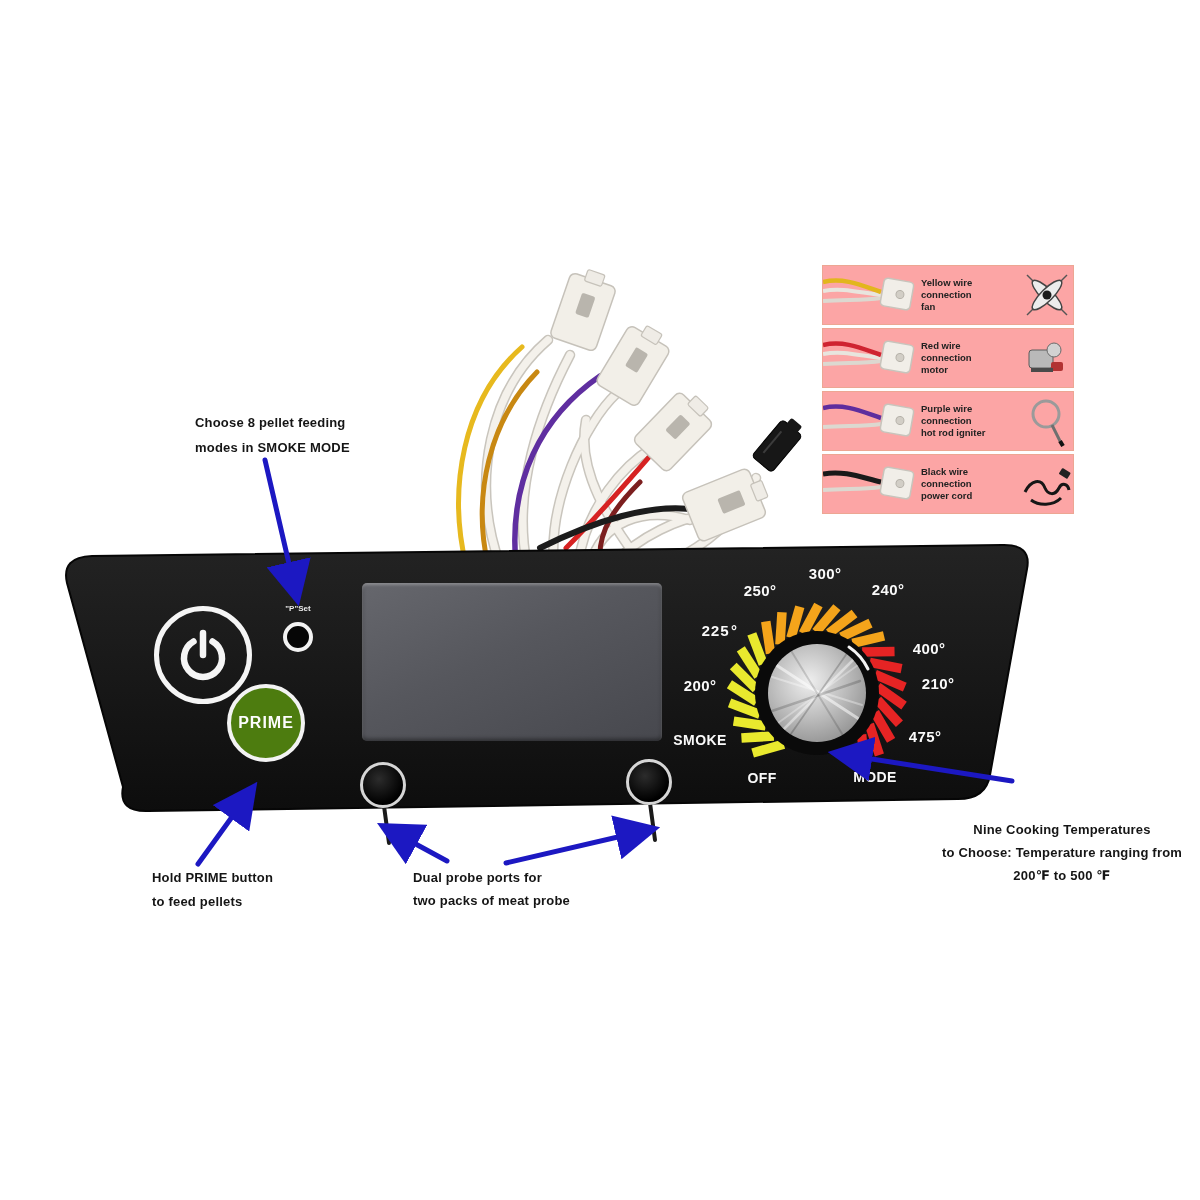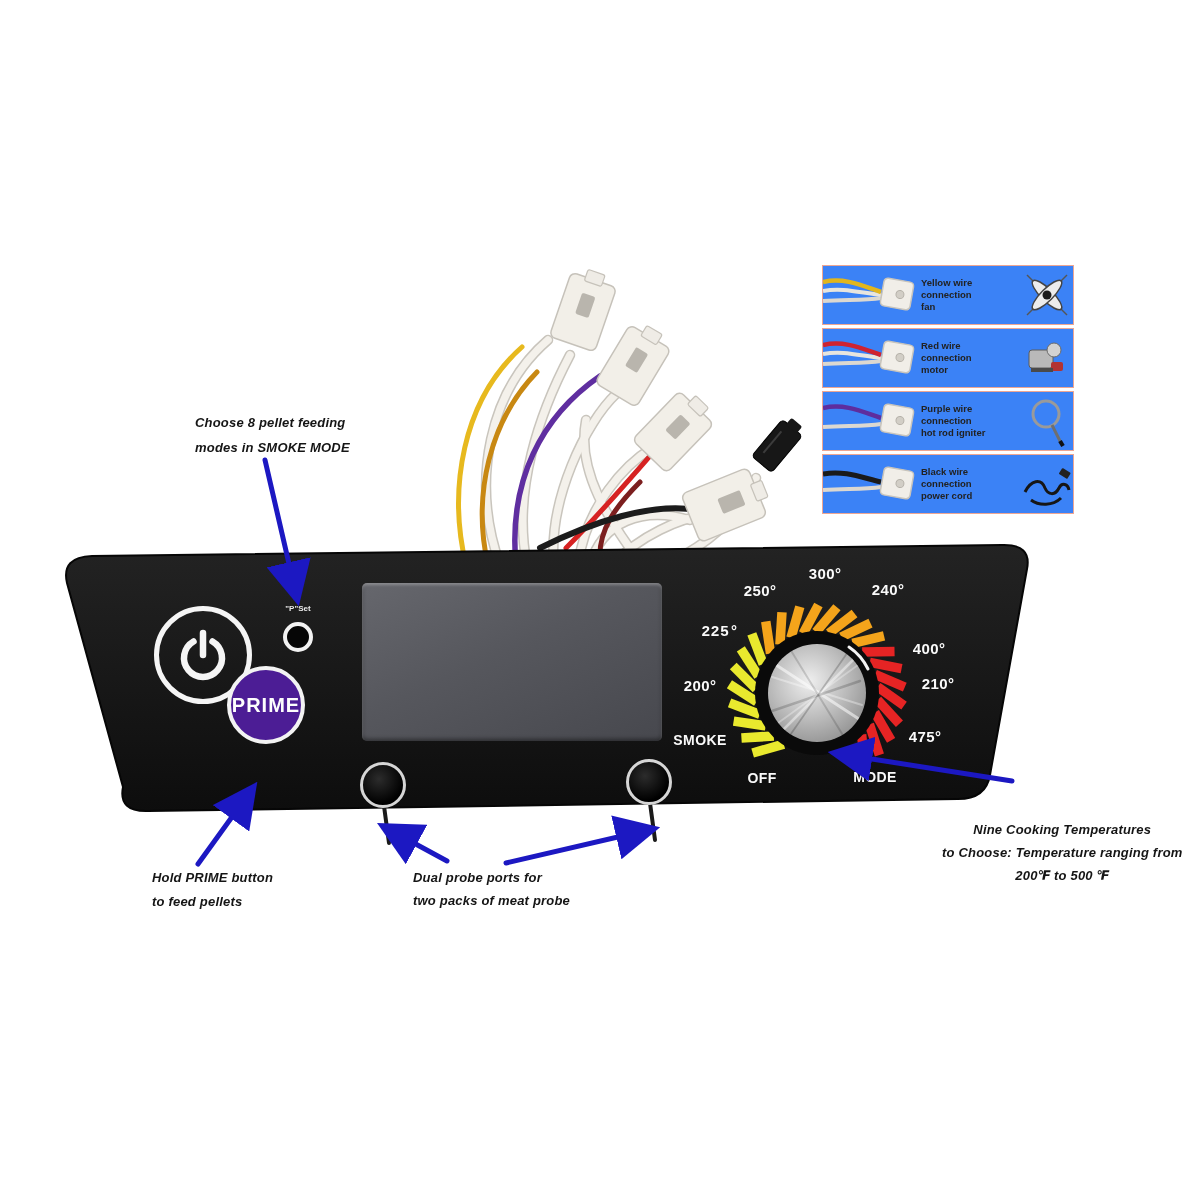--- a/index.html
+++ b/index.html
@@ -2,45 +2,45 @@
 <html><head>
 <meta charset="utf-8">
 <style>
   html,body{margin:0;padding:0;background:#ffffff;}
   #stage{position:relative;width:1200px;height:1200px;background:#ffffff;overflow:hidden;
          font-family:"Liberation Sans","DejaVu Sans",sans-serif;}
   svg{display:block;}
   .abs{position:absolute;}
   
   .ann{position:absolute;color:#151515;font-weight:bold;font-size:13px;letter-spacing:.2px;z-index:8;}
-  .ann div{white-space:nowrap;font-style:italic;}
+  .ann div{white-space:nowrap;}
   #ann-pellet{left:195px;top:410px;line-height:25px;}
   #ann-prime{left:152px;top:866px;line-height:24px;}
   #ann-probes{left:413px;top:866px;line-height:23px;}
   #ann-temps{left:942px;top:818px;line-height:23px;text-align:center;}
   
   #legend{position:absolute;left:822px;top:265px;width:252px;z-index:6;}
-  .lrow{display:flex;align-items:center;border:1px solid #eda693;background:#3b82f6;
+  .lrow{display:flex;align-items:center;border:1px solid #eda693;background:#fca5a5;
         height:58px;margin-bottom:3px;}
   .lrow .wiregfx{width:96px;height:56px;flex:0 0 96px;}
   .lrow .ltext{flex:1;font-size:9.5px;font-weight:bold;color:#222;line-height:12px;padding-left:2px;}
   .lrow .licon{width:52px;height:52px;flex:0 0 52px;}
   
   #lcd{left:362px;top:583px;width:300px;height:158px;border-radius:5px;z-index:4;
        background:linear-gradient(155deg,#66676d 0%,#56575d 45%,#47484e 100%);
        box-shadow:inset 0 2px 3px rgba(255,255,255,.28), inset 0 -2px 4px rgba(0,0,0,.45);}
   #power-btn{left:154px;top:606px;width:88px;height:88px;border:5px solid #f5f5f5;border-radius:50%;
        z-index:4;display:flex;align-items:center;justify-content:center;background:transparent;}
   #pset-btn{left:283px;top:622px;width:22px;height:22px;border:4px solid #f2f2f2;border-radius:50%;
        background:#060606;z-index:4;}
   #pset-label{left:268px;top:604px;width:60px;text-align:center;color:#e9e9e9;font-size:8px;
        font-weight:bold;z-index:4;}
-  #prime-btn{left:227px;top:666px;width:70px;height:70px;border:4px solid #f3f3f3;border-radius:50%;
-       background:#4c1d95;z-index:4;display:flex;align-items:center;justify-content:center;
-       color:#fdfdfd;font-weight:bold;font-size:20px;letter-spacing:1px;}
+  #prime-btn{left:227px;top:684px;width:70px;height:70px;border:4px solid #f3f3f3;border-radius:50%;
+       background:#4d7c0f;z-index:4;display:flex;align-items:center;justify-content:center;
+       color:#fdfdfd;font-weight:bold;font-size:16px;letter-spacing:1px;}
   .probe-port{width:40px;height:40px;border:3px solid #d6d6d6;border-radius:50%;z-index:4;
        background:radial-gradient(circle at 40% 35%, #2c2c2c 0%, #000 70%);}
   #port1{left:360px;top:762px;}
   #port2{left:626px;top:759px;}
   .dlabel{position:absolute;transform:translate(-50%,-50%);color:#fafafa;font-weight:bold;
        font-size:15px;letter-spacing:.4px;z-index:5;white-space:nowrap;}
   .dlabel.small{font-size:14px;}
   #dial-svg{left:660px;top:553px;z-index:4;}
   #wires-svg,#panel-svg,#arrows-svg{left:0;top:0;z-index:1;}
   #panel-svg{z-index:2;}

